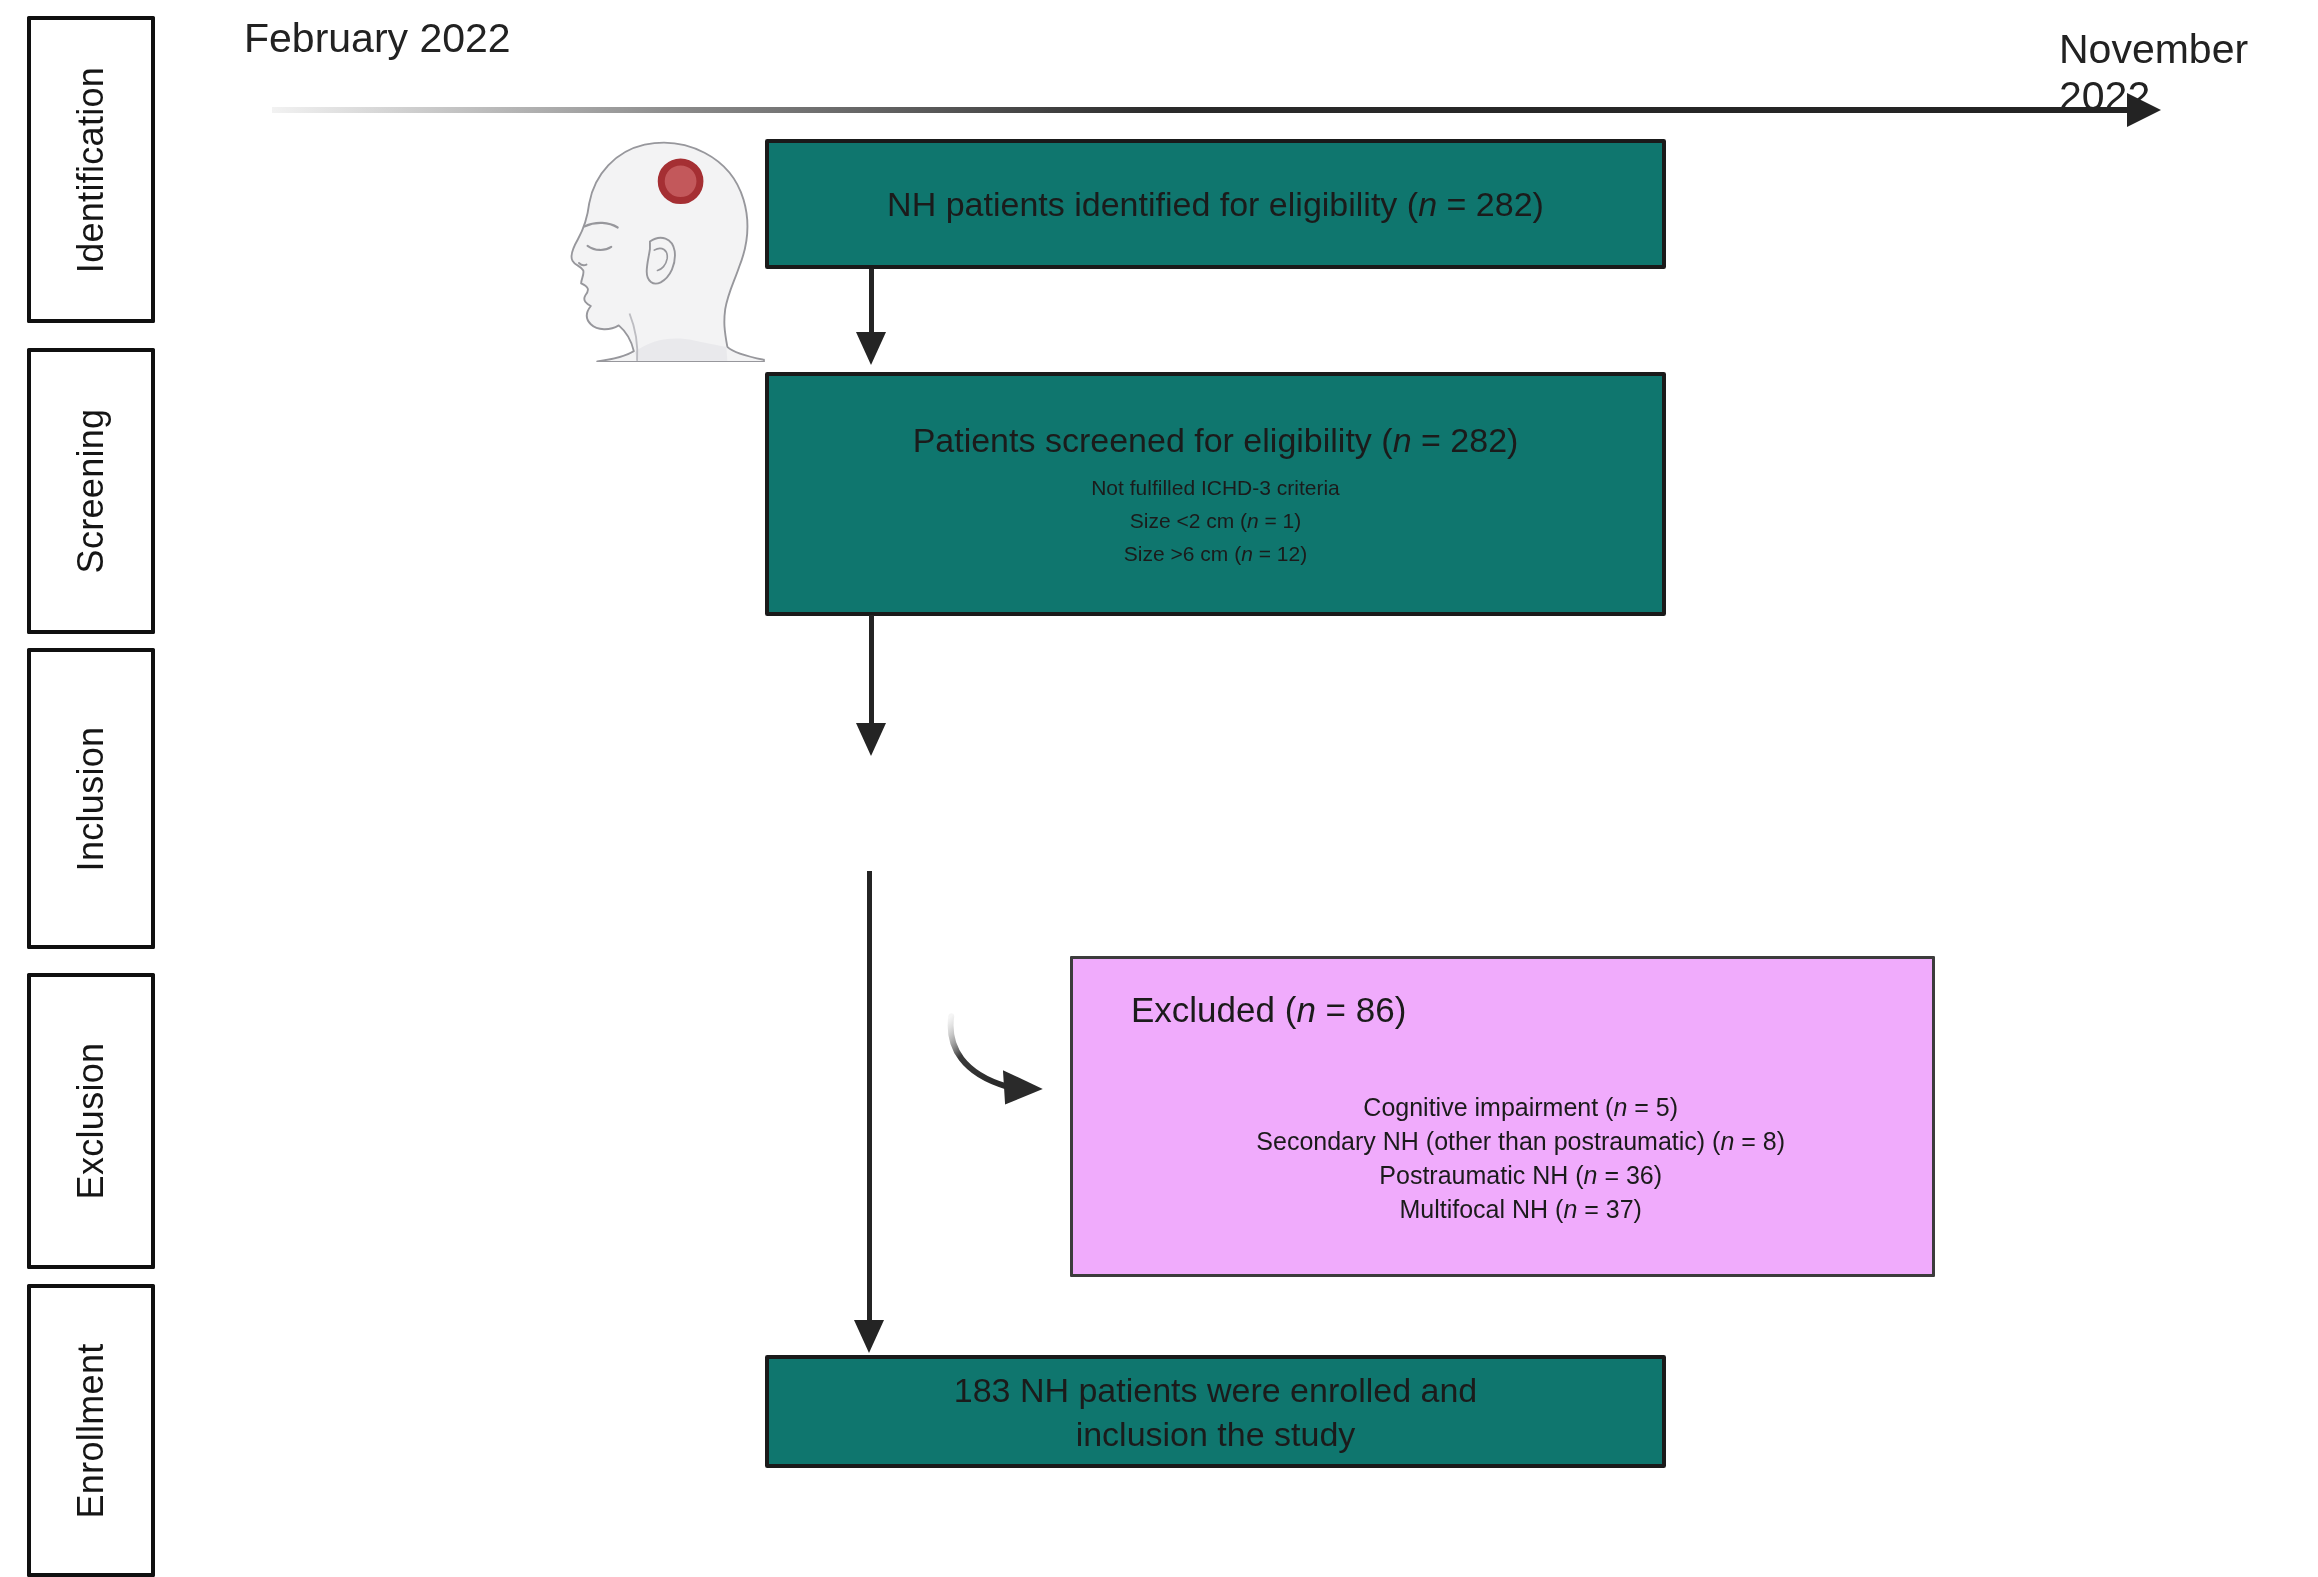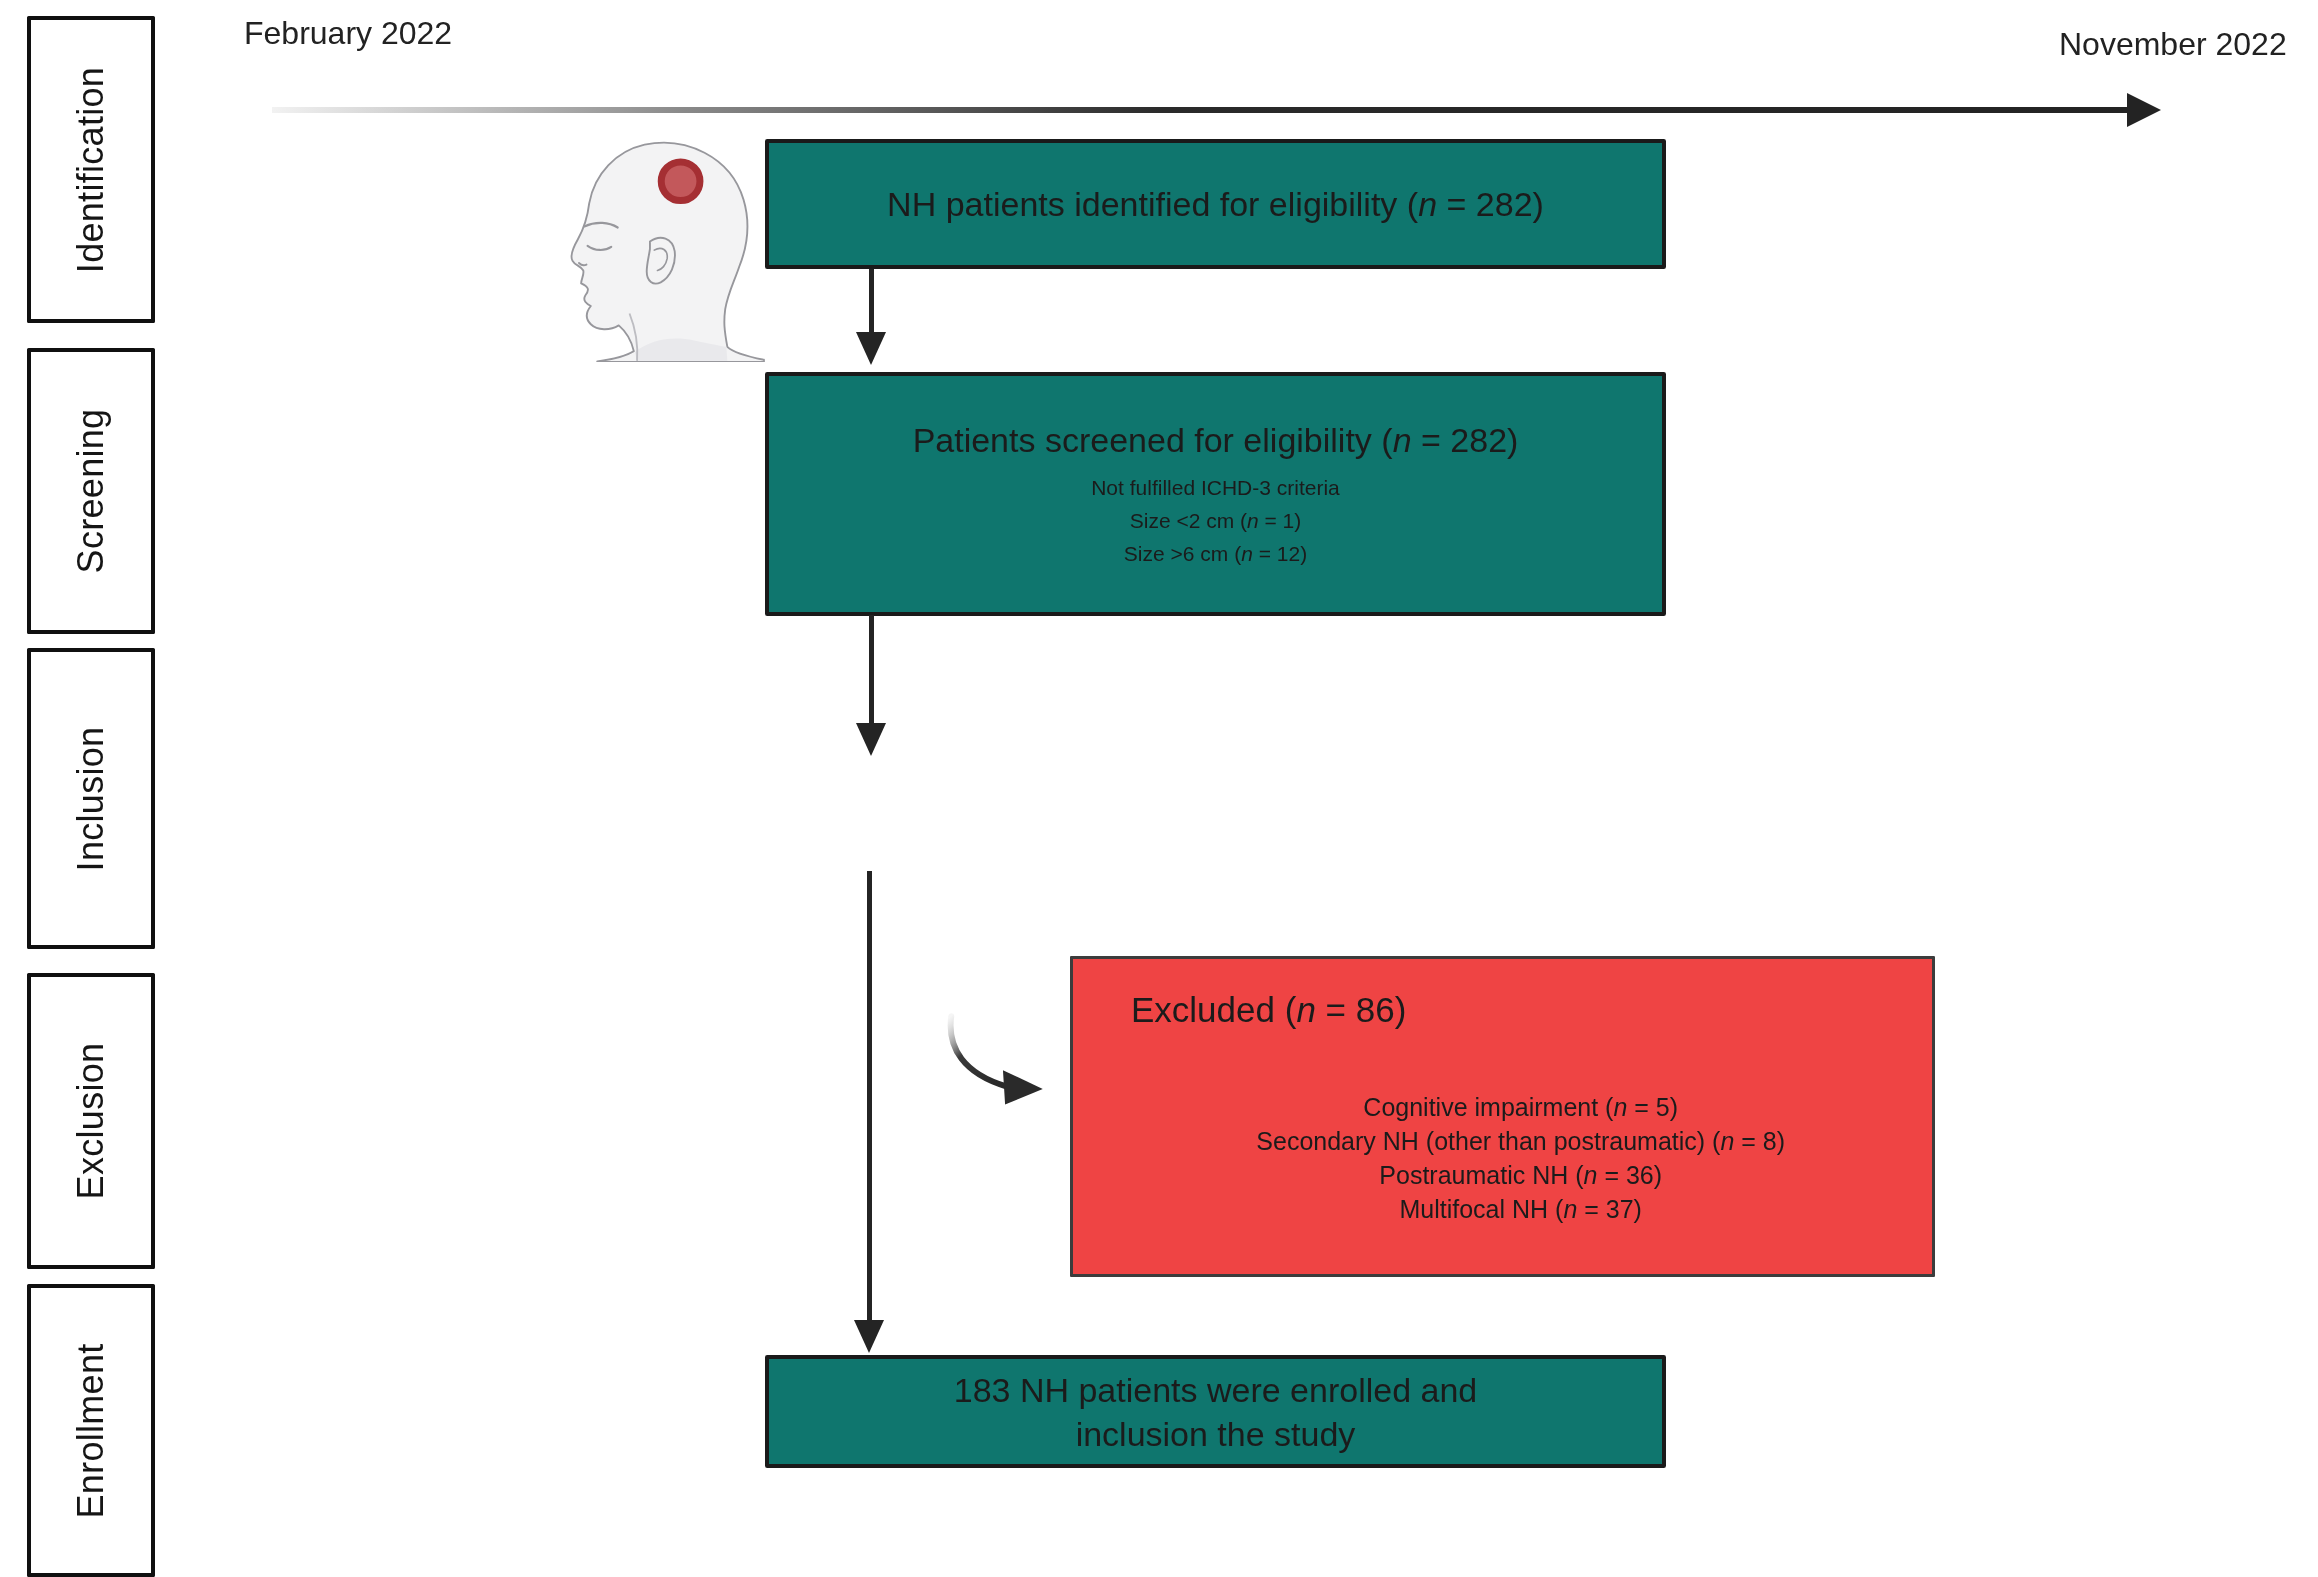--- a/index.html
+++ b/index.html
@@ -17,21 +17,21 @@
     border:4.8px solid #101010;border-radius:1.6px;background:#ffffff;
     box-sizing:border-box;
     display:flex;align-items:center;justify-content:center;
   }
   .stage span{
     transform:rotate(-90deg);
     white-space:nowrap;
     font-size:36px;letter-spacing:0.3px;color:#151515;
   }
   
-  .tl-label{position:absolute;font-size:32px;color:#222;}
+  .tl-label{position:absolute;font-size:41px;color:#222;}
   .tl-line{
     position:absolute;left:272px;top:107px;width:1858px;height:6px;
     background:linear-gradient(to right,#f2f2f2,#8a8a8a 22%,#2a2a2a 48%,#232323);
   }
   .tl-head{
     position:absolute;left:2127px;top:93px;width:0;height:0;
     border-left:34px solid #232323;
     border-top:17px solid transparent;border-bottom:17px solid transparent;
   }
   
@@ -39,21 +39,21 @@
     position:absolute;left:765px;width:901px;
     border:4.3px solid #1a1a1a;border-radius:2.2px;background:#0f766e;
     box-sizing:border-box;
     display:flex;flex-direction:column;align-items:center;justify-content:center;
     text-align:center;
   }
   .fbox .big{font-size:34px;line-height:44px;}
   .fbox .small{font-size:21px;line-height:33px;}
   .excl{
     position:absolute;left:1070px;top:956px;width:865px;height:321px;
-    border:3.2px solid #3c3c3c;border-radius:1.1px;background:#ef4444;
+    border:3.2px solid #3c3c3c;border-radius:1.1px;background:#f0abfc;
     box-sizing:border-box;text-align:left;
     padding:31px 21.6px 0 58px;
   }
   .excl .title{font-size:35px;}
   .excl .items{margin-top:60px;font-size:25px;line-height:34px;text-align:center;}
   i{font-style:italic;}
   
   .vline{position:absolute;width:4.8px;background:#242424;}
   .ahead{
     position:absolute;width:0;height:0;

